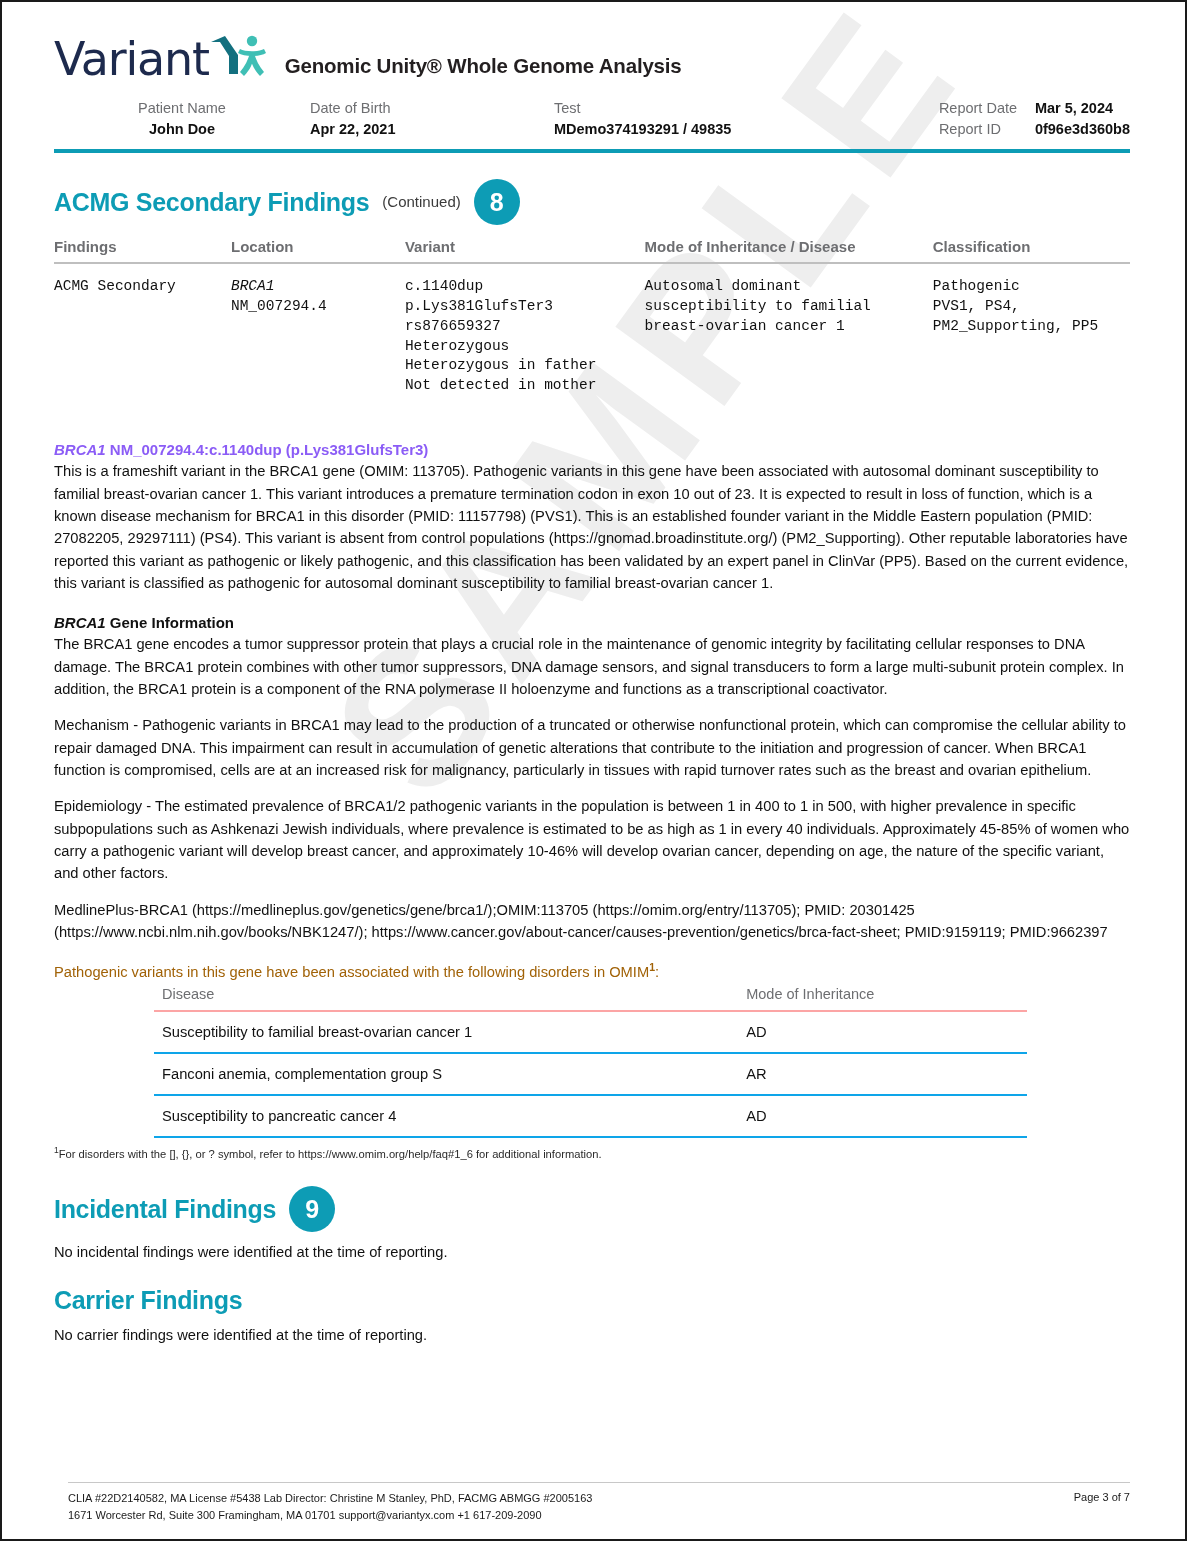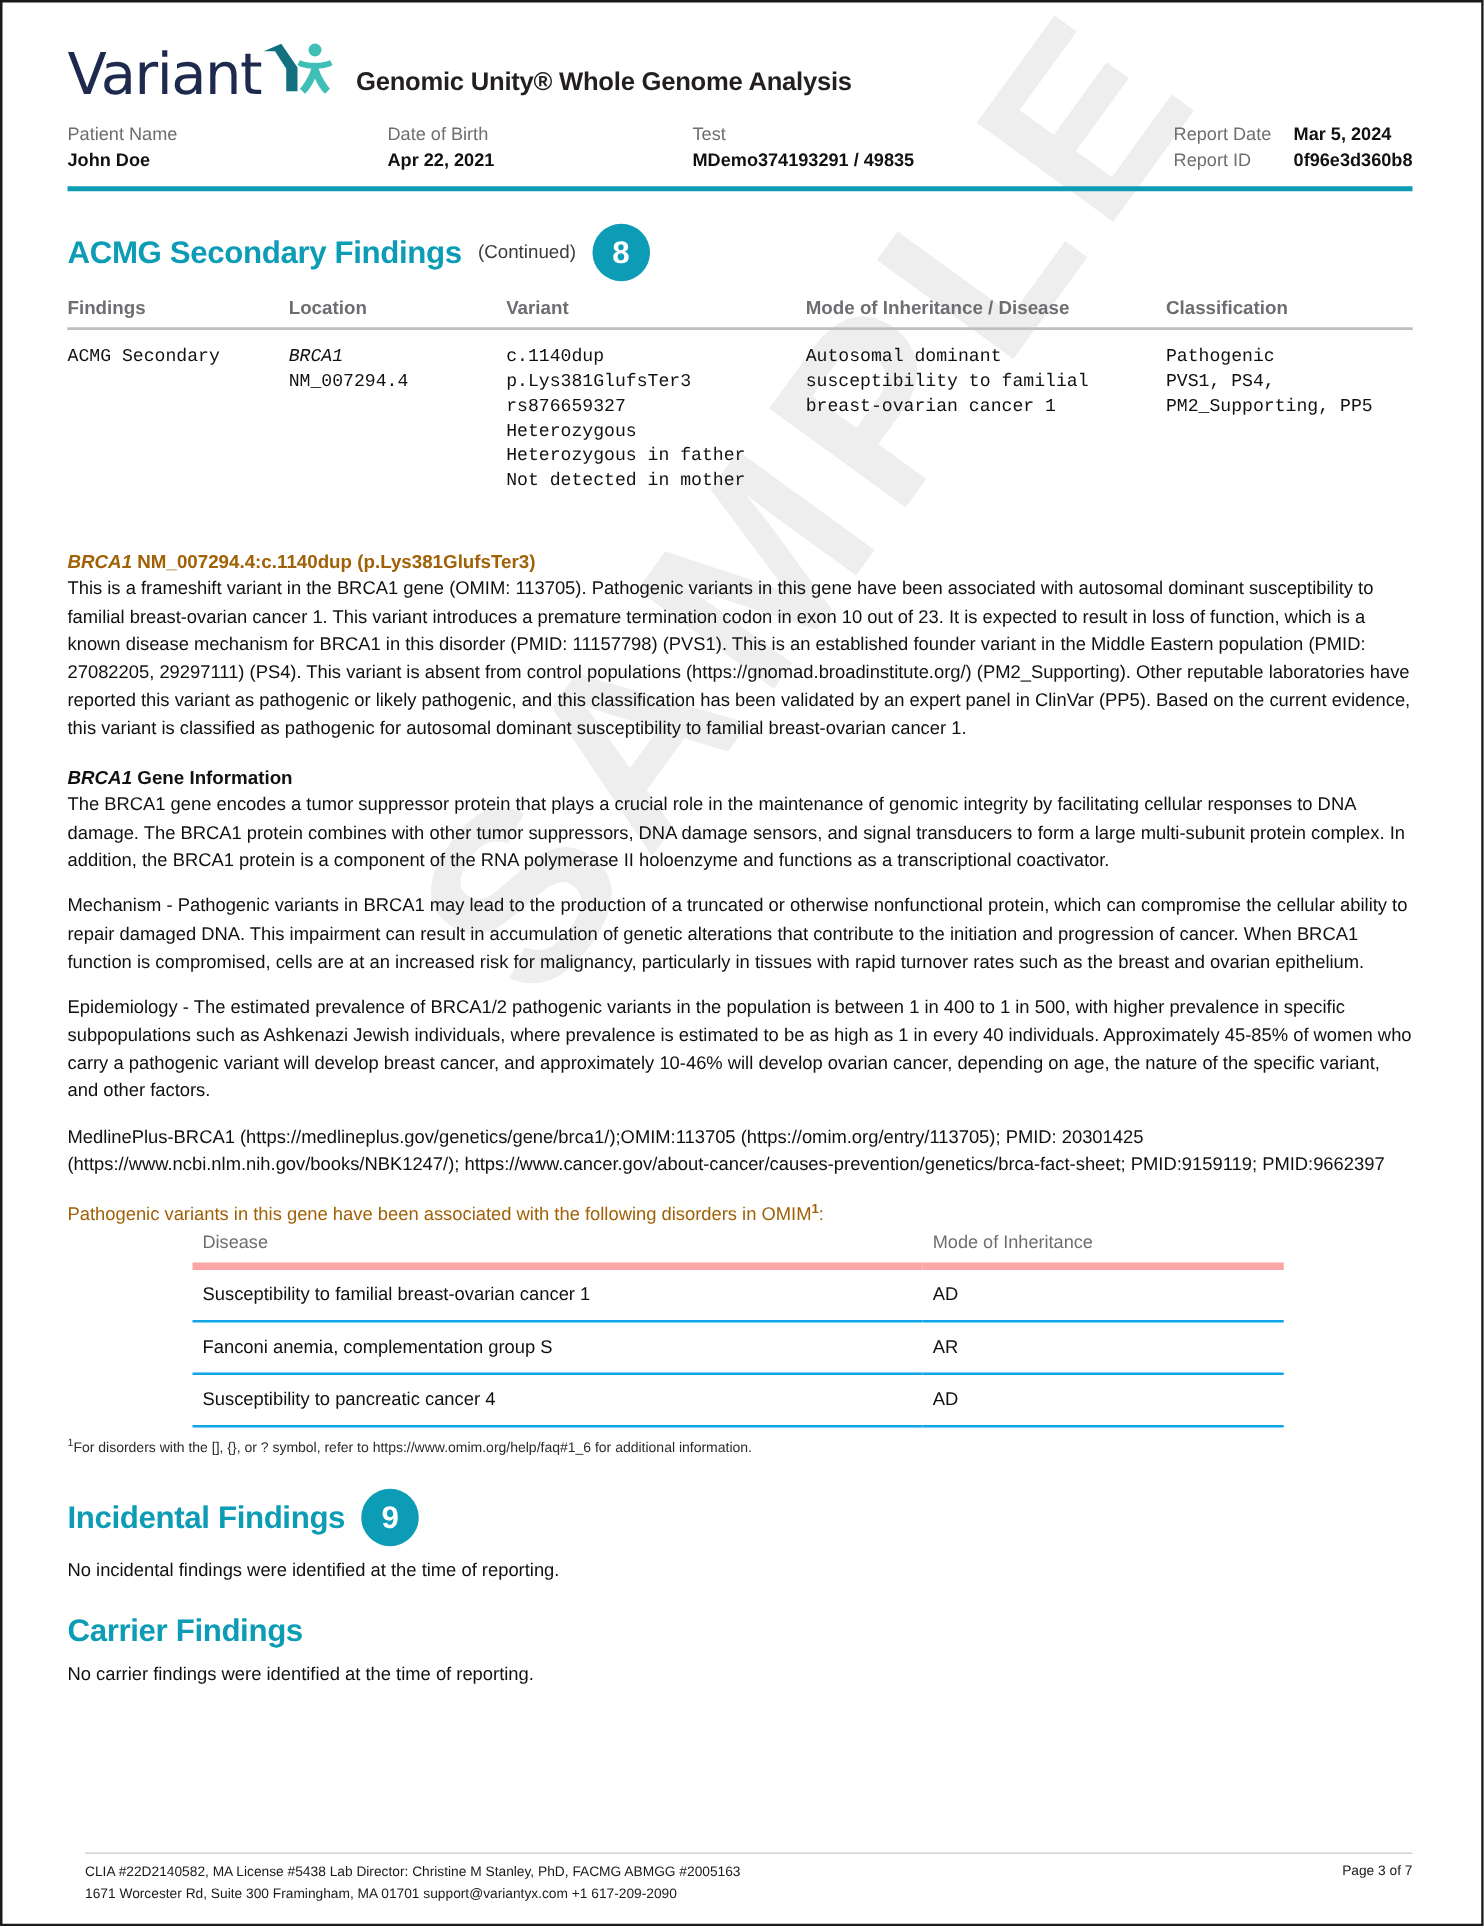--- a/index.html
+++ b/index.html
@@ -81,21 +81,21 @@
     letter-spacing: -0.2px;
     padding-bottom: 4px;
   }
 
   .meta {
     display: flex;
     margin-top: 16px;
     font-size: 14.5px;
   }
   .meta-col { flex: 0 0 auto; }
-  .meta-col.c1 { width: 256px; }
+  .meta-col.c1 { width: 256px; text-align: center; }
   .meta-col.c2 { width: 244px; }
   .meta-col.c3 { width: 350px; }
   .meta-col.c4 { margin-left: auto; }
   .meta-label {
     color: #6d6e71;
     font-size: 14.5px;
     line-height: 1.45;
   }
   .meta-value {
     color: #111111;
@@ -173,21 +173,21 @@
   .findings .col-loc  { width: 172px; }
   .findings .col-var  { width: 237px; }
   .findings .col-moi  { width: 285px; }
   .findings .col-cls  { width: 195px; }
   .ital { font-style: italic; }
 
   
   .narr-title {
     font-size: 15px;
     font-weight: 700;
-    color: #a16207;
+    color: #8b5cf6;
     margin-top: 33px;
     margin-bottom: 2px;
   }
   .narr-title .ital { font-style: italic; }
   p.body {
     font-size: 14.7px;
     line-height: 1.52;
     color: #111111;
     margin: 0 0 14px 0;
     text-align: left;
@@ -214,21 +214,21 @@
     border-collapse: collapse;
     table-layout: fixed;
   }
   .omim th {
     text-align: left;
     font-weight: 400;
     color: #6d6e71;
     font-size: 14.5px;
     padding: 2px 0 8px 8px;
   }
-  .omim thead tr { border-bottom: 6px solid #fca5a5; }
+  .omim thead tr { border-bottom: 2px solid #fca5a5; }
   .omim tbody tr { border-bottom: 2px solid #0ea5e9; }
   .omim td {
     font-size: 14.7px;
     color: #111;
     padding: 12px 0 12px 8px;
   }
   .omim .col-dis { width: 66%; }
   .footnote {
     font-size: 11.2px;
     color: #2a2a2a;

